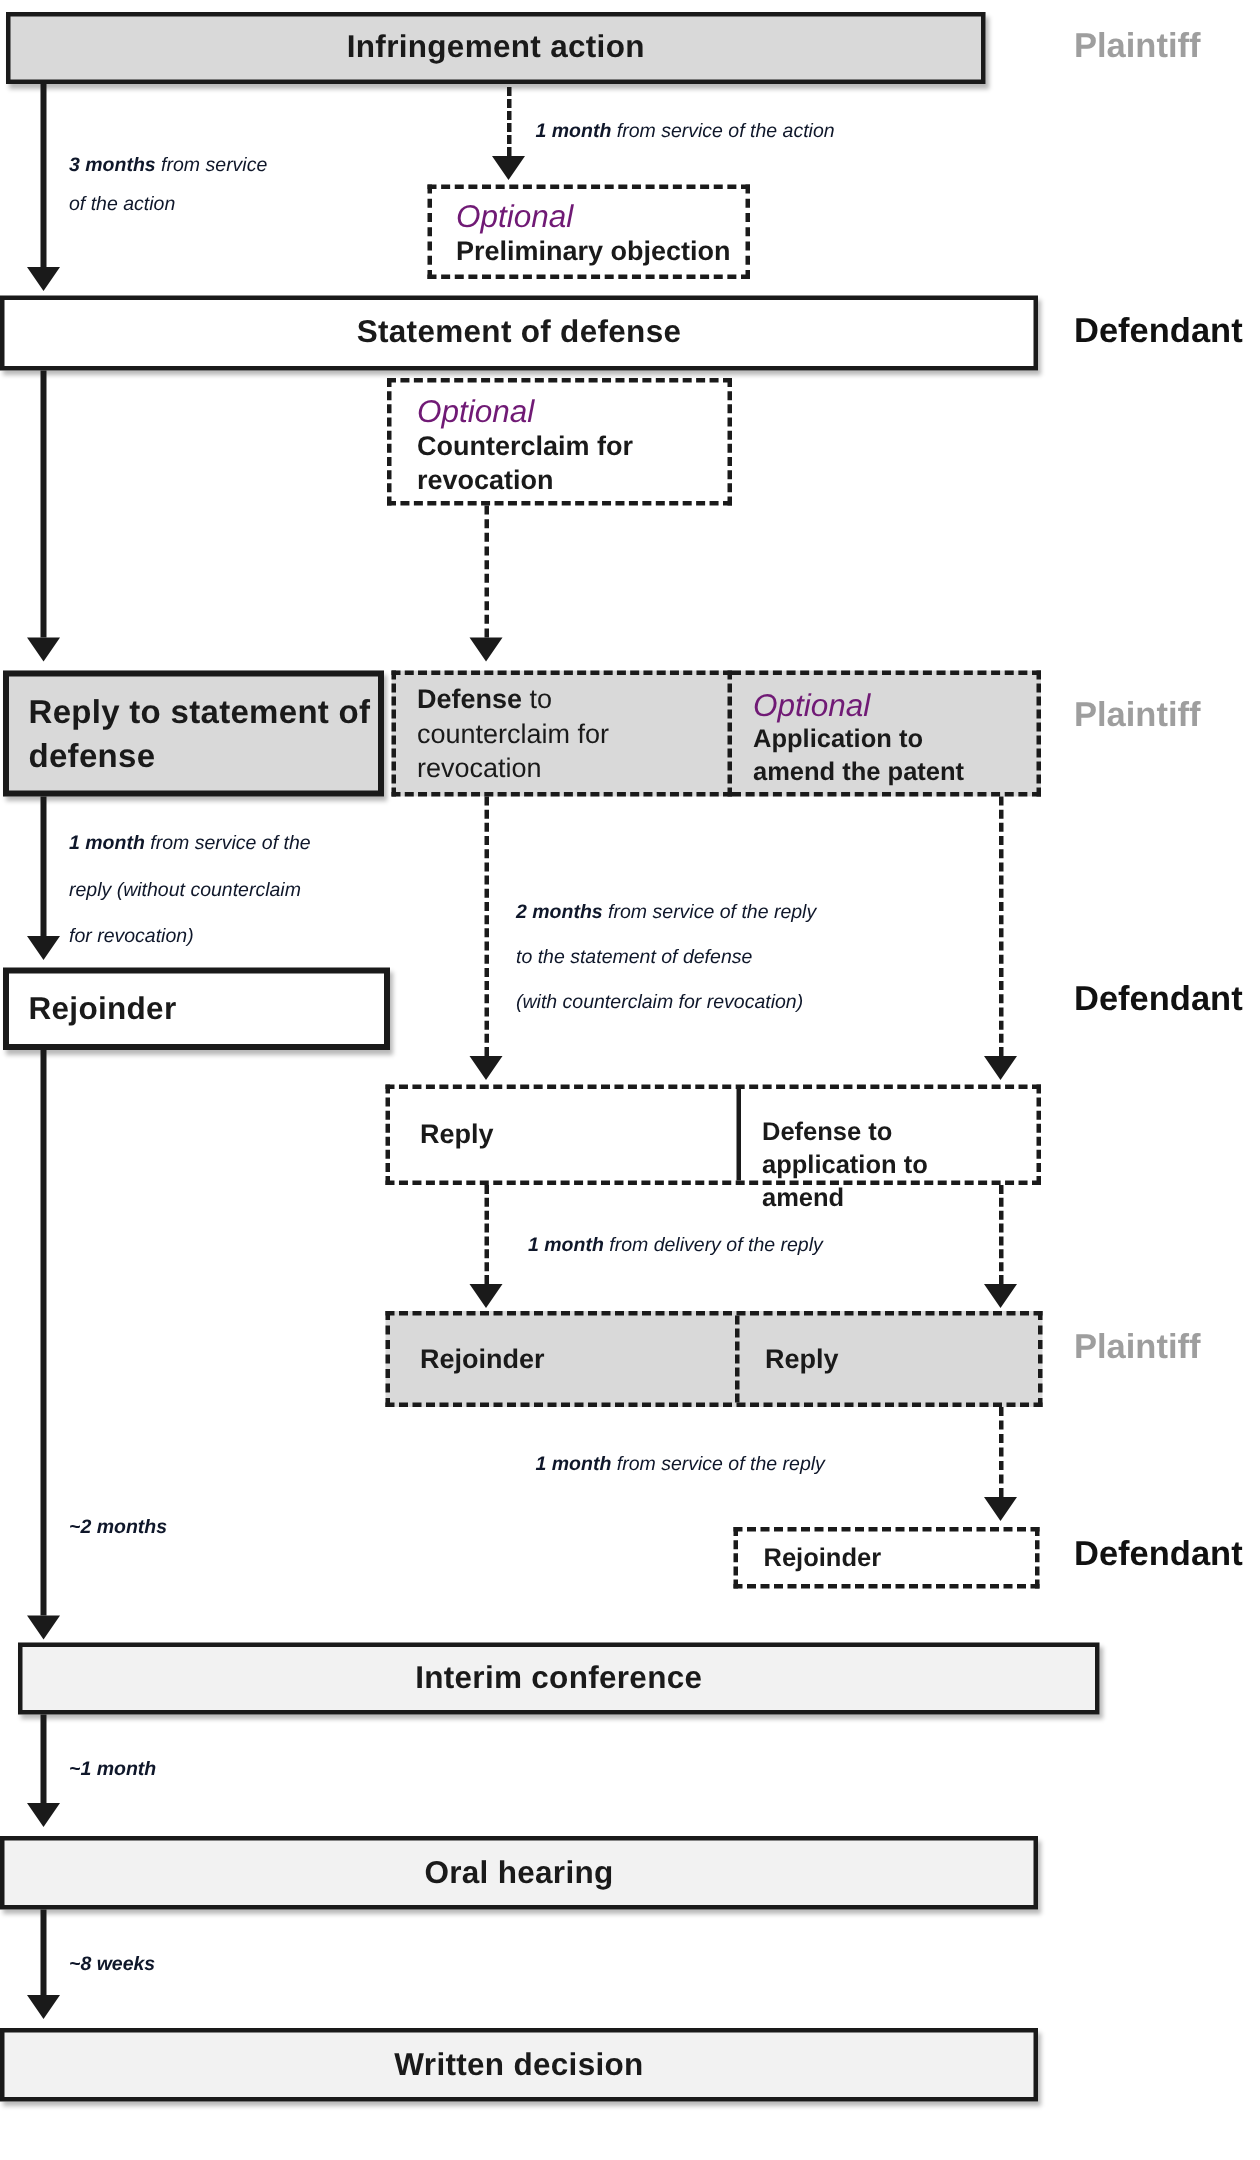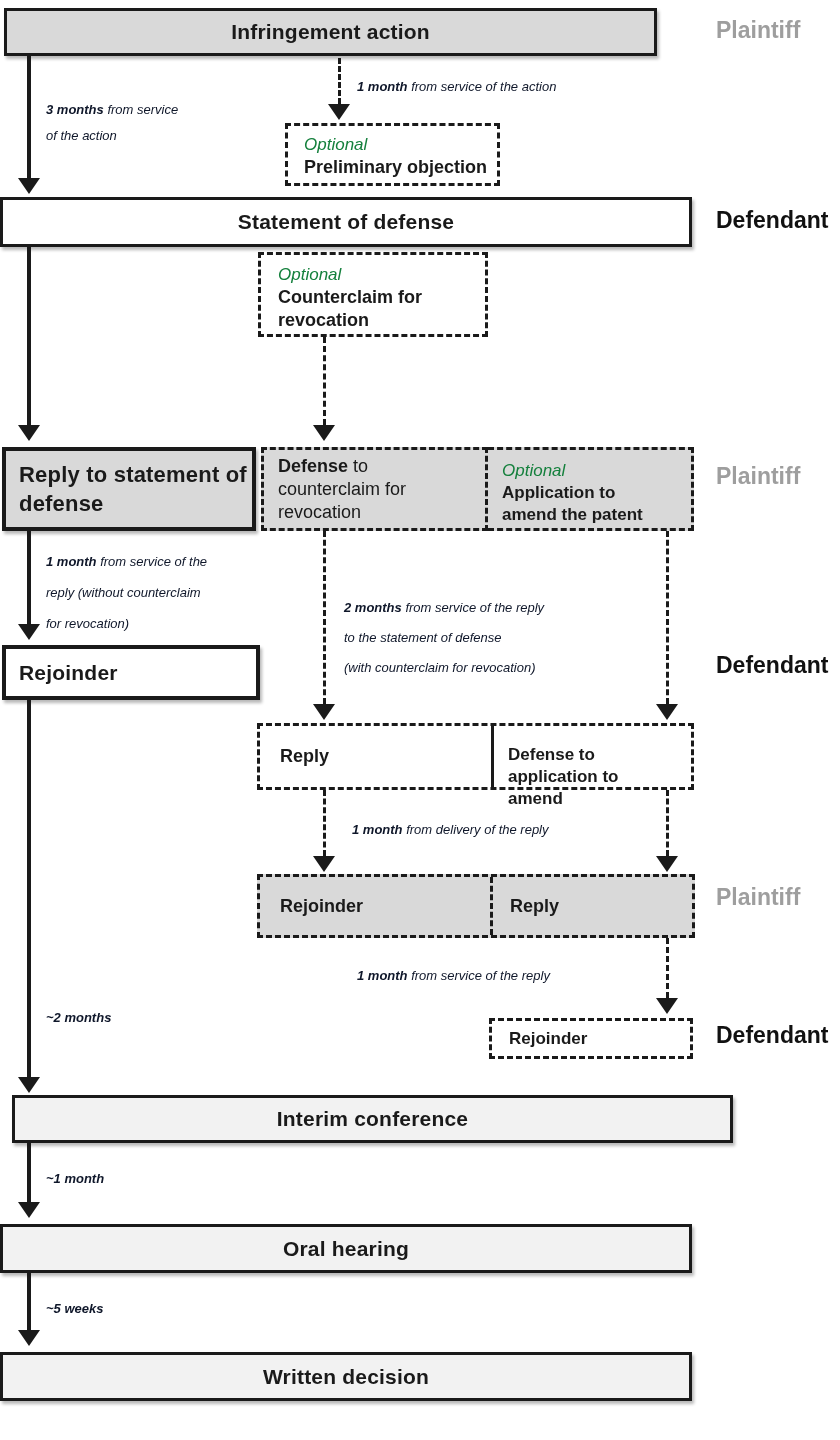--- a/index.html
+++ b/index.html
@@ -16,21 +16,21 @@
   }
   .fill-gray{background:#d9d9d9;}
   .fill-light{background:#f2f2f2;}
   .fill-white{background:#ffffff;}
   
   .thick{border-width:4px;justify-content:flex-start;}
   
   .dash-box{
     position:absolute;box-sizing:border-box;border:3px dashed #1a1a1a;
   }
-  .opt{font-style:italic;color:#15803d;font-size:17px;line-height:23px;}
+  .opt{font-style:italic;color:#701a75;font-size:21px;line-height:23px;}
   .bx-title{font-weight:bold;font-size:18px;line-height:23px;}
   
   .vl{position:absolute;width:4px;background:#1a1a1a;}
   
   .dl{position:absolute;width:0;border-left:3px dashed #1a1a1a;}
   
   .ah{position:absolute;width:0;height:0;
       border-left:11px solid transparent;border-right:11px solid transparent;
       border-top:16px solid #1a1a1a;}
   
@@ -165,17 +165,17 @@
   <div class="stage fill-light" style="left:12px;top:1095px;width:721px;height:48px;">Interim conference</div>
 
   <div class="vl" style="left:27px;top:1143px;height:59px;"></div>
   <div class="ah" style="left:18px;top:1202px;"></div>
   <div class="ann nowrap" style="left:46px;top:1166px;font-weight:bold;">~1 month</div>
 
   <div class="stage fill-light" style="left:0px;top:1224px;width:692px;height:49px;">Oral hearing</div>
 
   <div class="vl" style="left:27px;top:1273px;height:57px;"></div>
   <div class="ah" style="left:18px;top:1330px;"></div>
-  <div class="ann nowrap" style="left:46px;top:1296px;font-weight:bold;">~5 weeks</div>
+  <div class="ann nowrap" style="left:46px;top:1296px;font-weight:bold;">~8 weeks</div>
 
   <div class="stage fill-light" style="left:0px;top:1352px;width:692px;height:49px;">Written decision</div>
 
 </div>
 
 </body></html>

